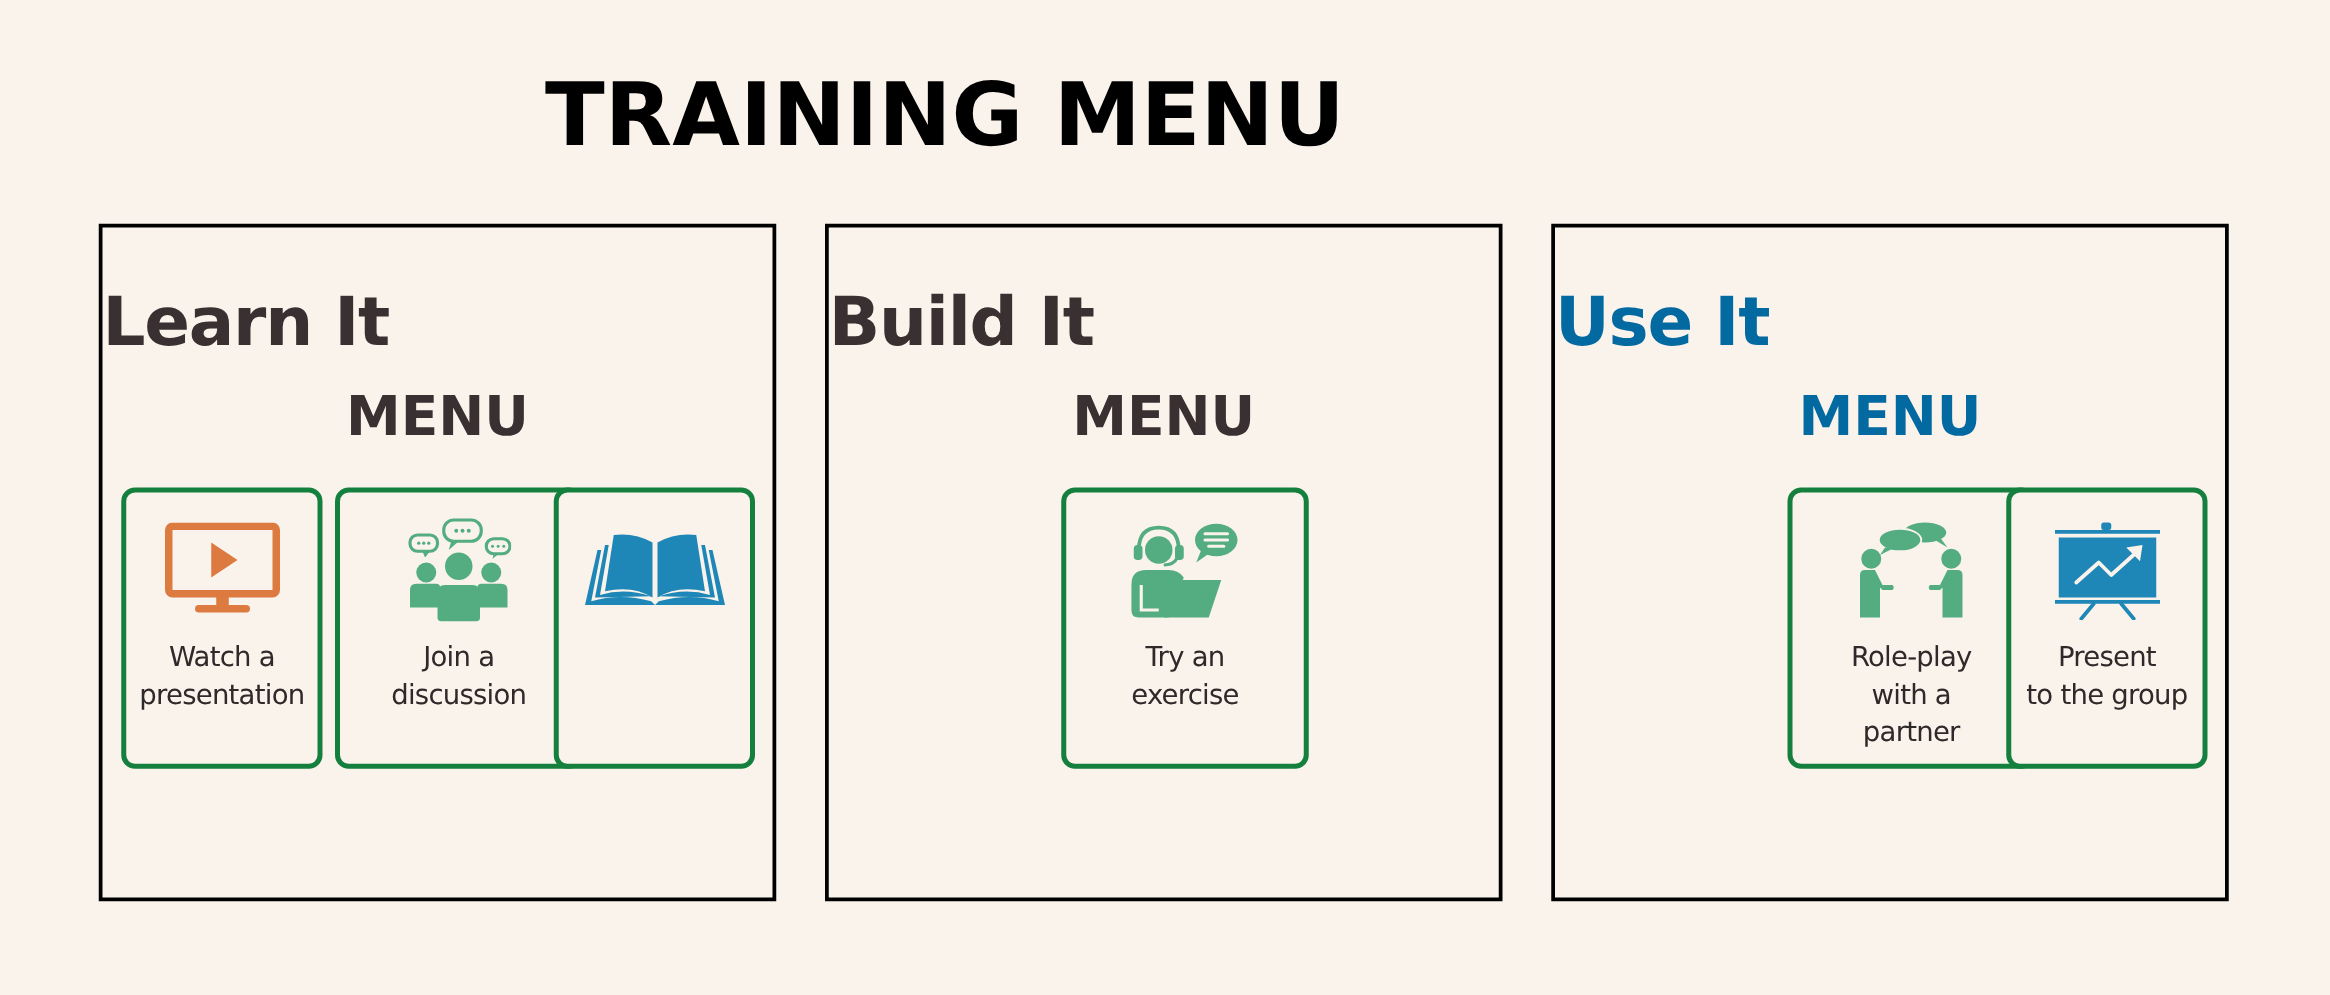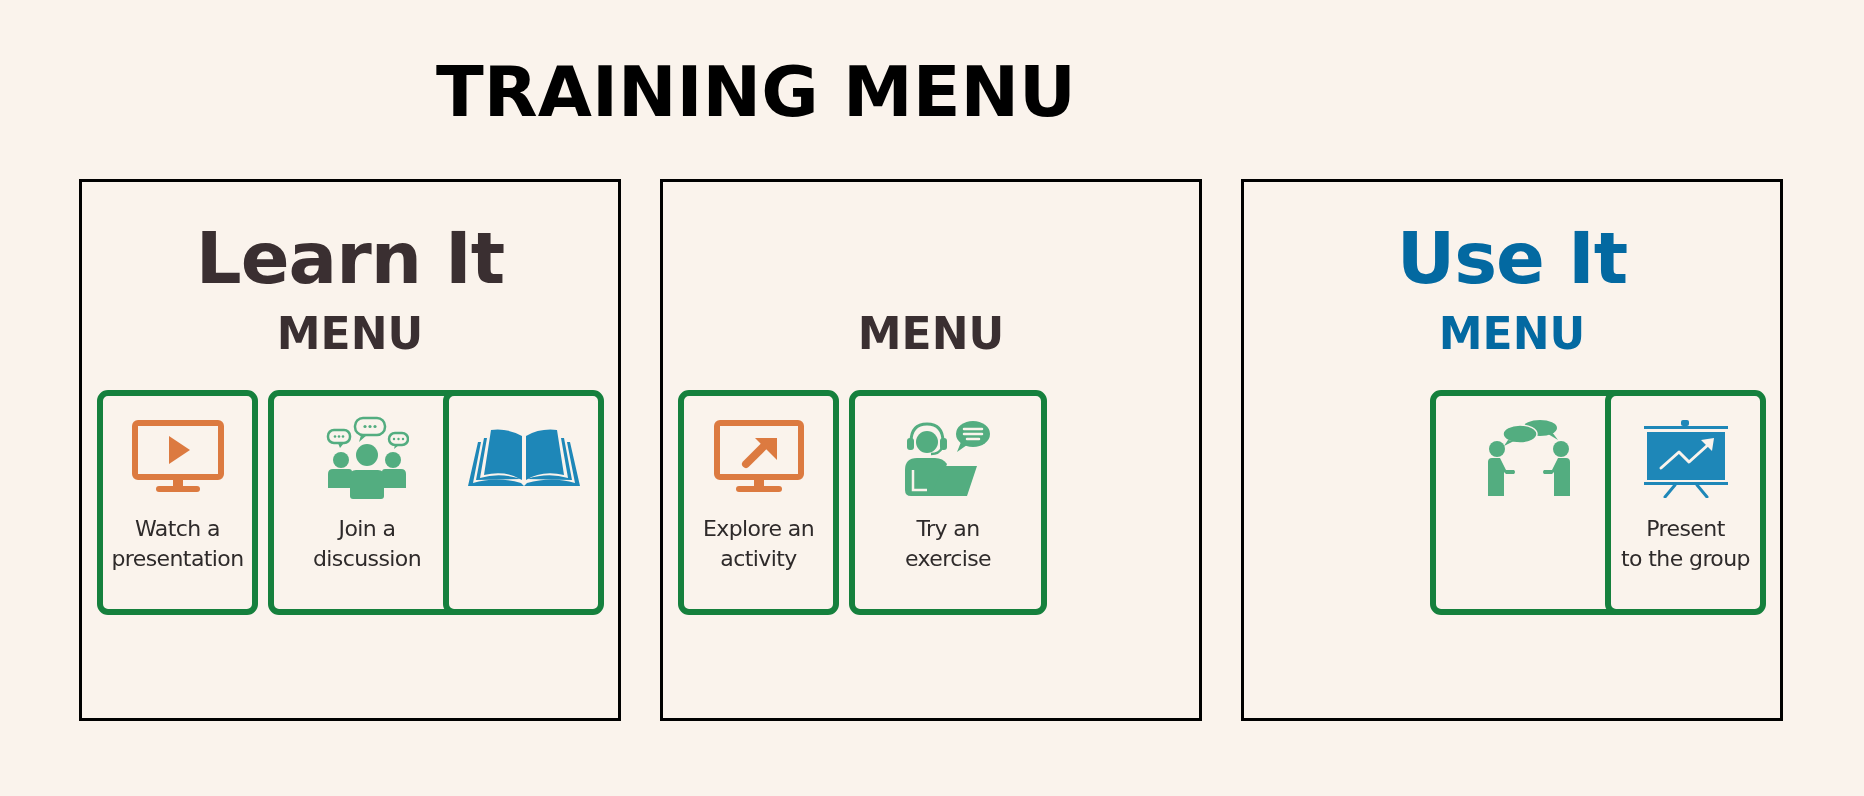--- a/index.html
+++ b/index.html
@@ -16,36 +16,36 @@
     .panel {
       position: absolute; top: 179px; width: 542px; height: 542px;
       border: 3px solid #000; background: #FAF3EC;
     }
     .panel.p1 { left: 79px; }
     .panel.p2 { left: 660px; }
     .panel.p3 { left: 1241px; }
 
     .panel-heading {
       position: absolute; left: 0; width: 100%; top: 36px;
-      text-align: center; font-family: "DejaVu Sans", sans-serif; font-weight: bold;
-      font-size: 72px; line-height: 80px; color: #3A2F31; letter-spacing: -1px;
+      font-family: "DejaVu Sans", sans-serif; font-weight: bold;
+      font-size: 54px; line-height: 80px; color: #3A2F31; letter-spacing: -1px;
     }
     .panel-sub {
       position: absolute; left: 0; width: 100%; top: 122px;
       text-align: center; font-family: "DejaVu Sans", sans-serif; font-weight: bold;
       font-size: 44px; line-height: 60px; color: #3A2F31;
     }
     .panel.p3 .panel-heading, .panel.p3 .panel-sub { color: #0369a1; }
 
     .cards {
       position: absolute; left: 15px; top: 208px; width: 506px; height: 225px;
     }
     .card {
       position: absolute; top: 0; height: 225px;
-      border: 6px solid #15803d; border-radius: 11px; background: #FAF3EC;
+      border: 4px solid #15803d; border-radius: 11px; background: #FAF3EC;
       cursor: pointer;
     }
     .card.c1 { left: 0; width: 161px; }
     .card.c2 { left: 171px; width: 198px; }
     .card.c3 { left: 346px; width: 161px; }
 
     .card-icon {
       position: absolute; left: 0; width: 100%; top: 20px; height: 84px;
       display: flex; justify-content: center; align-items: center;
     }
@@ -115,34 +115,23 @@
           <path d="M106 52 L98 10 L95 10 L102 50 Q82 44 61 51 Z" fill="#1E87B8"></path>
           <path d="M18 47 L25 2 Q42 0 56 8 L56 52 Q40 42 18 47 Z" fill="#1E87B8"></path>
           <path d="M98 47 L91 2 Q74 0 60 8 L60 52 Q76 42 98 47 Z" fill="#1E87B8"></path>
         </svg>
       </div>
     </div>
   </div>
 </section>
 
 <section class="panel p2">
+  <div class="panel-heading">Build It</div>
   <div class="panel-sub">MENU</div>
   <div class="cards">
-    <div class="card c1">
-      <div class="card-icon">
-        <svg width="90" height="76" viewBox="0 0 90 76">
-          <rect x="3" y="3" width="84" height="54" rx="3" fill="none" stroke="#DC7A40" stroke-width="6"></rect>
-          <path d="M32 44 L50 26" stroke="#DC7A40" stroke-width="8" stroke-linecap="round"></path>
-          <path d="M41 18 L63 18 L63 40 Z" fill="#DC7A40"></path>
-          <rect x="40" y="57" width="10" height="10" fill="#DC7A40"></rect>
-          <rect x="22" y="66" width="46" height="6" rx="3" fill="#DC7A40"></rect>
-        </svg>
-      </div>
-      <div class="card-label">Explore an<br>activity</div>
-    </div>
     <div class="card c2">
       <div class="card-icon">
         <svg width="86" height="80" viewBox="0 0 86 80">
           <g fill="#53AD80">
             <path d="M6 24 Q6 6 22 6 Q38 6 38 24" fill="none" stroke="#53AD80" stroke-width="3"></path>
             <rect x="2" y="20" width="7" height="12" rx="3"></rect>
             <rect x="35" y="20" width="7" height="12" rx="3"></rect>
             <circle cx="22" cy="24" r="11"></circle>
             <path d="M37 30 Q34 36 26 36" fill="none" stroke="#53AD80" stroke-width="2.5"></path>
             <path d="M0 52 Q0 40 12 40 L30 40 Q38 40 42 46 L30 78 L6 78 Q0 78 0 72 Z"></path>
@@ -175,20 +164,21 @@
             <path d="M66 14 L72 22 L62 16 Z"></path>
             <ellipse cx="34" cy="16" rx="17" ry="9" stroke="#FAF3EC" stroke-width="1.5"></ellipse>
             <path d="M22 22 L18 28 L28 23 Z"></path>
             <circle cx="11" cy="31" r="8"></circle>
             <path d="M2 44 Q2 40 6 40 L14 40 L20 52 L28 52 Q30 54 28 56 L20 56 L18 54 L18 78 L2 78 Z"></path>
             <circle cx="75" cy="31" r="8"></circle>
             <path d="M84 44 Q84 40 80 40 L72 40 L66 52 L58 52 Q56 54 58 56 L66 56 L68 54 L68 78 L84 78 Z"></path>
           </g>
         </svg>
       </div>
+      <div class="card-label">Role-play<br>with a<br>partner</div>
     </div>
     <div class="card c3">
       <div class="card-icon">
         <svg width="86" height="80" viewBox="0 0 86 80">
           <g fill="#1E87B8">
             <rect x="38" y="2" width="8" height="6" rx="2"></rect>
             <rect x="1" y="8" width="84" height="3"></rect>
             <rect x="4" y="14" width="78" height="48"></rect>
             <rect x="1" y="64" width="84" height="3"></rect>
           </g>

